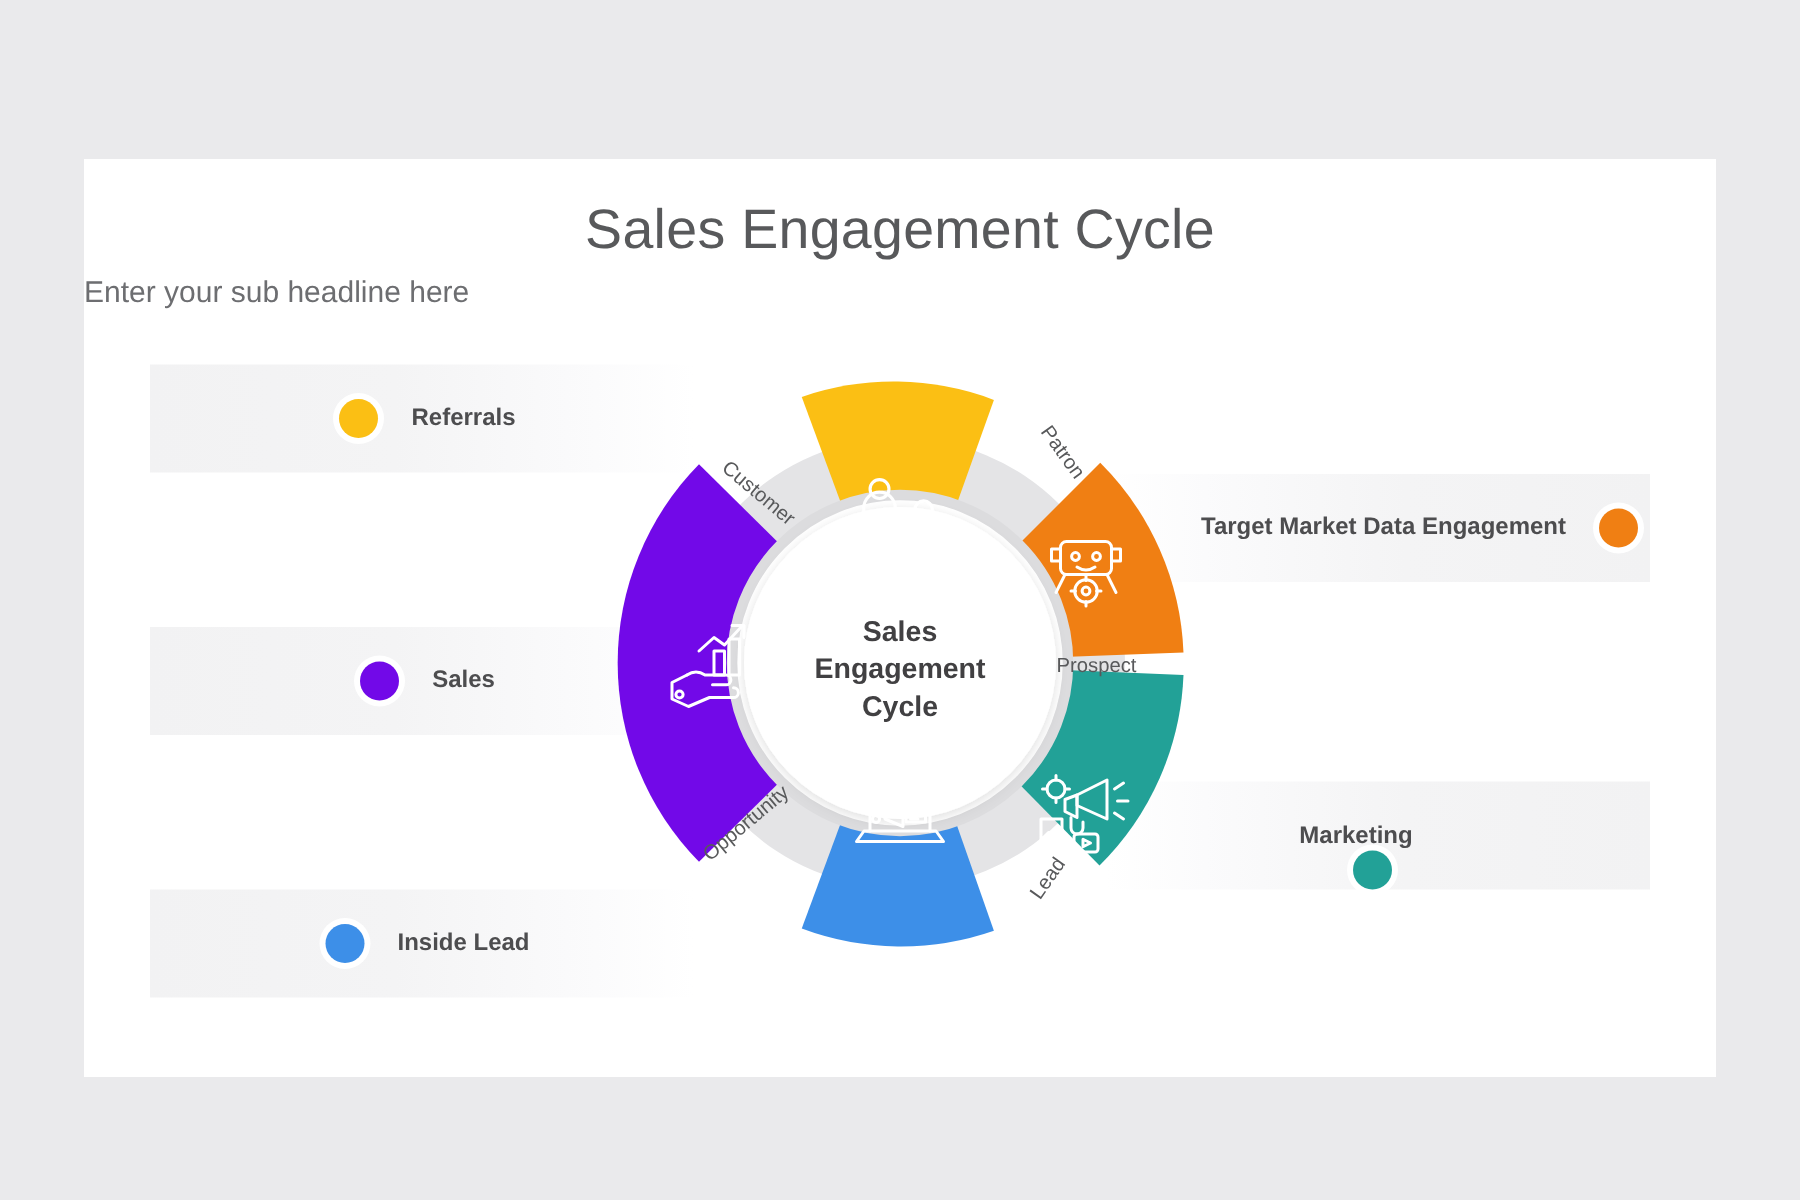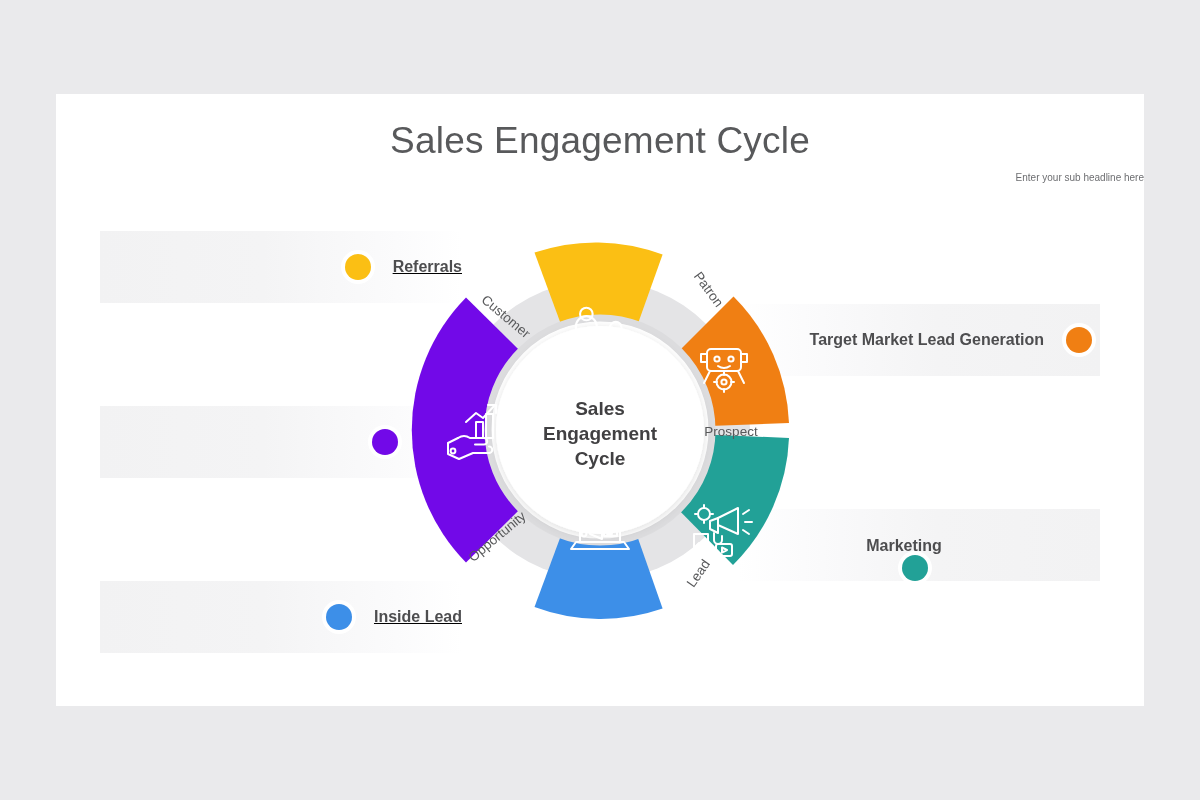--- a/index.html
+++ b/index.html
@@ -9,20 +9,21 @@
     width: 1200px;
     height: 800px;
     overflow: hidden;
     font-family: "Liberation Sans", sans-serif;
   }
   #stage {
     position: relative;
     width: 1200px;
     height: 584px;
     background: #eaeaec;
+    margin-top: 12px;
   }
   #card {
     position: absolute;
     left: 56px;
     top: 94px;
     width: 1088px;
     height: 612px;
     background: #ffffff;
   }
 
@@ -34,41 +35,40 @@
     text-align: center;
     font-size: 37px;
     font-weight: 400;
     color: #58595b;
     letter-spacing: .2px;
   }
   #subtitle {
     position: absolute;
     left: 0; top: 78px;
     width: 1088px;
-    text-align: right;
-    font-size: 10px;
+    text-align: left;
+    font-size: 20px;
     font-weight: 400;
     color: #6d6e71;
   }
 
   
   .legend-bar {
     position: absolute;
     height: 72px;
     display: flex;
     align-items: center;
     box-sizing: border-box;
   }
   .legend-left {
     left: 44px;
     width: 362px;
     padding-left: 8px;
     background: linear-gradient(to right, #f2f2f3 0%, #f4f4f5 45%, #fbfbfc 82%, #ffffff 100%);
-    justify-content: flex-end;
-    text-decoration: underline;
+    justify-content: center;
   }
   .legend-right {
     width: 362px;
     padding-right: 8px;
     background: linear-gradient(to left, #f2f2f3 0%, #f4f4f5 45%, #fbfbfc 82%, #ffffff 100%);
     justify-content: flex-end;
   }
   .legend-dot {
     width: 26px; height: 26px;
     border-radius: 50%;
@@ -125,21 +125,21 @@
       <span class="legend-dot" style="background:#7209E8"></span>
       <span class="legend-label">Sales</span>
     </div>
 
     <div class="legend-bar legend-left" style="top:487px">
       <span class="legend-dot" style="background:#3D8FE8"></span>
       <span class="legend-label">Inside Lead</span>
     </div>
 
     <div class="legend-bar legend-right" style="top:210px; left:682px;">
-      <span class="legend-label">Target Market Lead Generation</span>
+      <span class="legend-label">Target Market Data Engagement</span>
       <span class="legend-dot" style="background:#F07F13"></span>
     </div>
 
     <div class="legend-bar legend-right" style="top:415px; left:682px;flex-direction:column;">
       <span class="legend-label">Marketing</span>
       <span class="legend-dot" style="background:#22A197"></span>
     </div>
 
     <div id="wheel">
       <svg viewBox="0 0 400 440" xmlns="http://www.w3.org/2000/svg">

